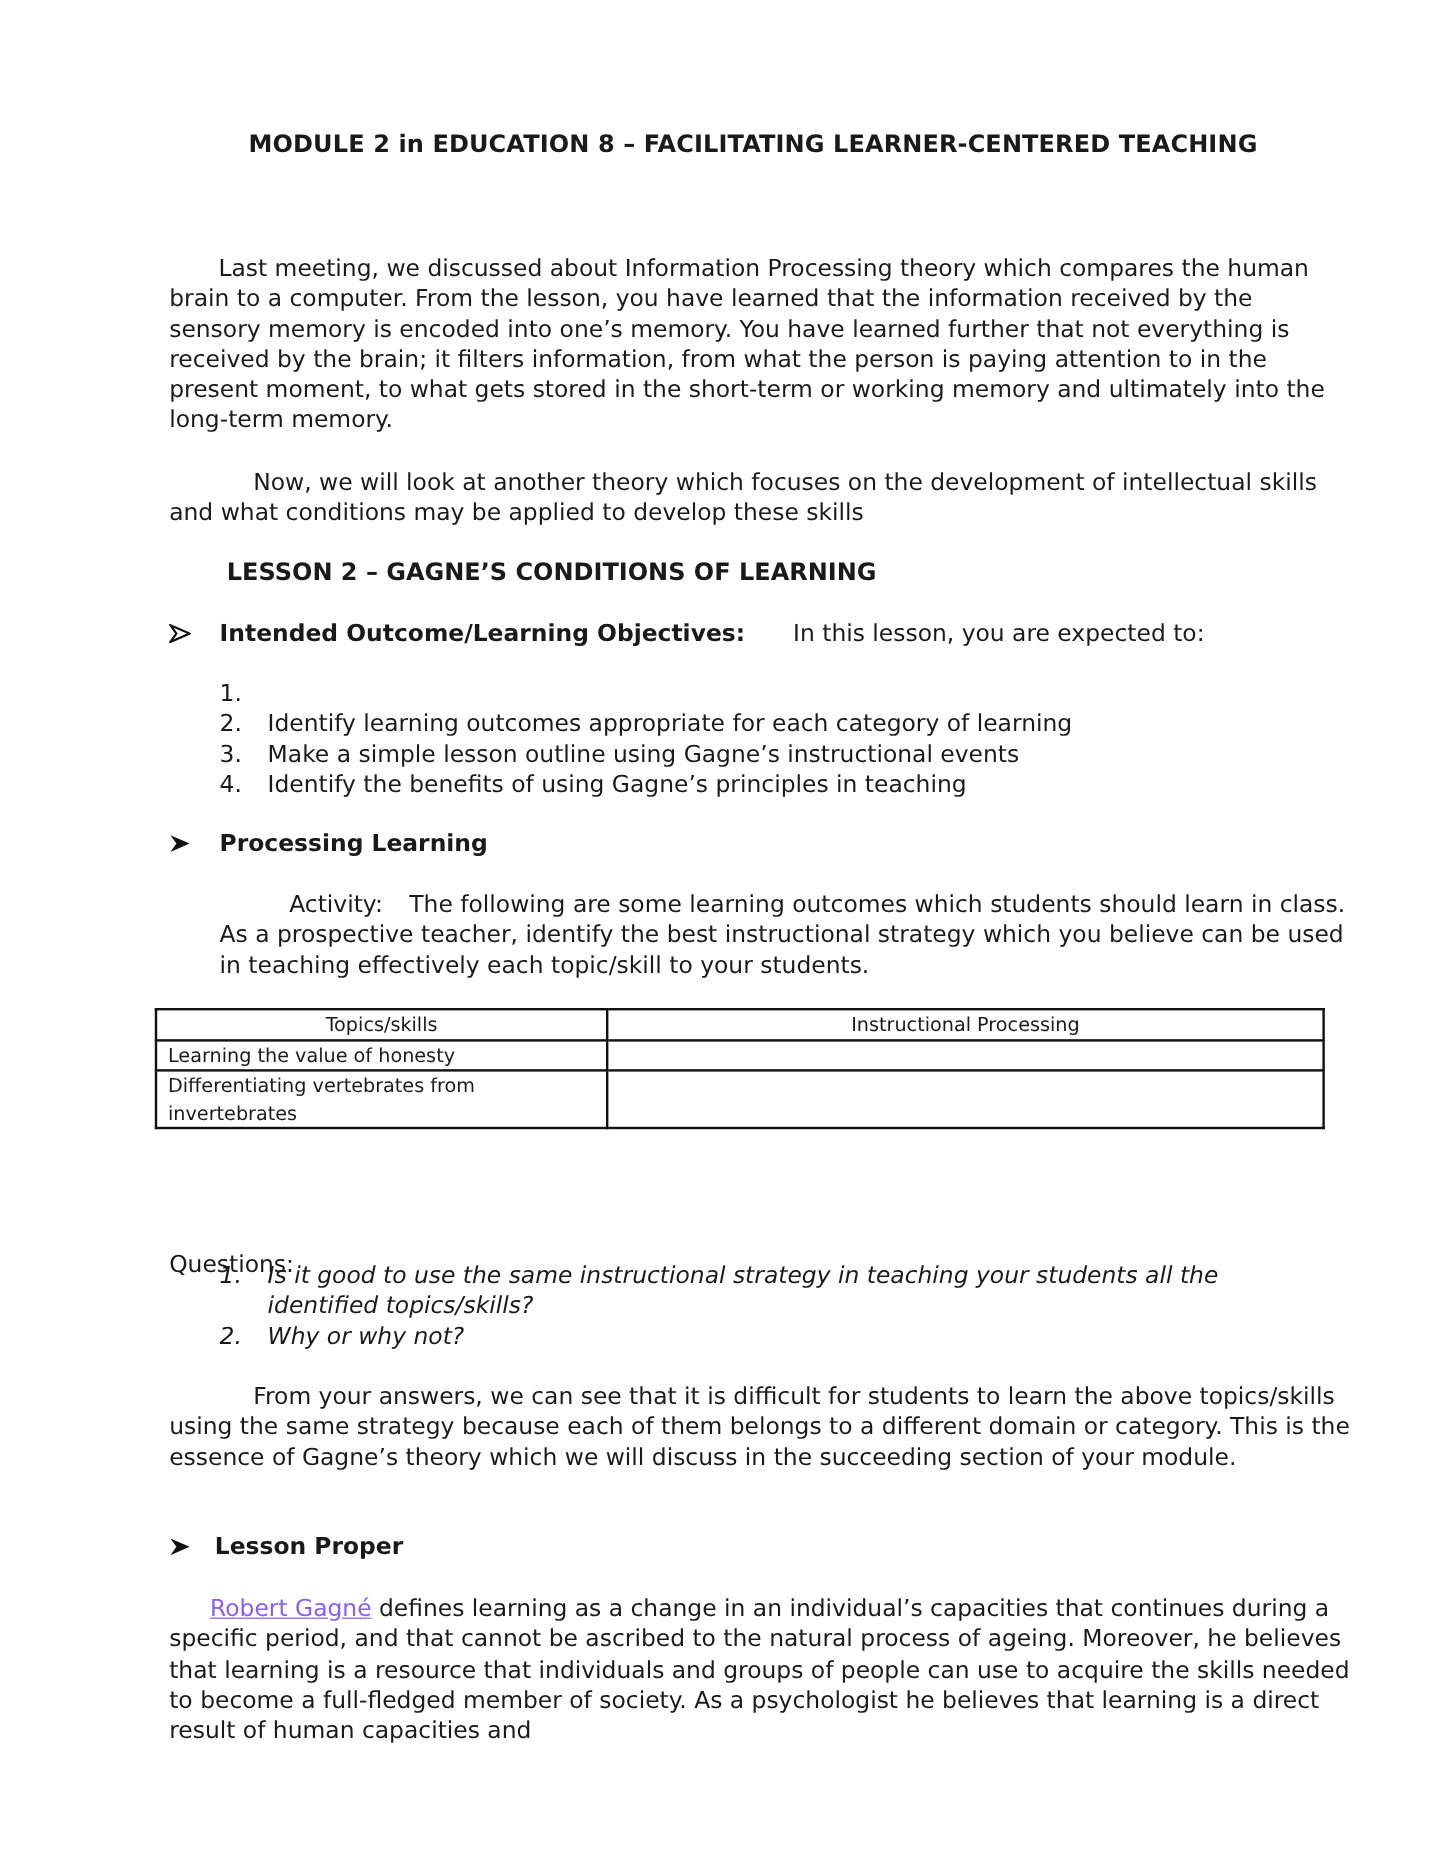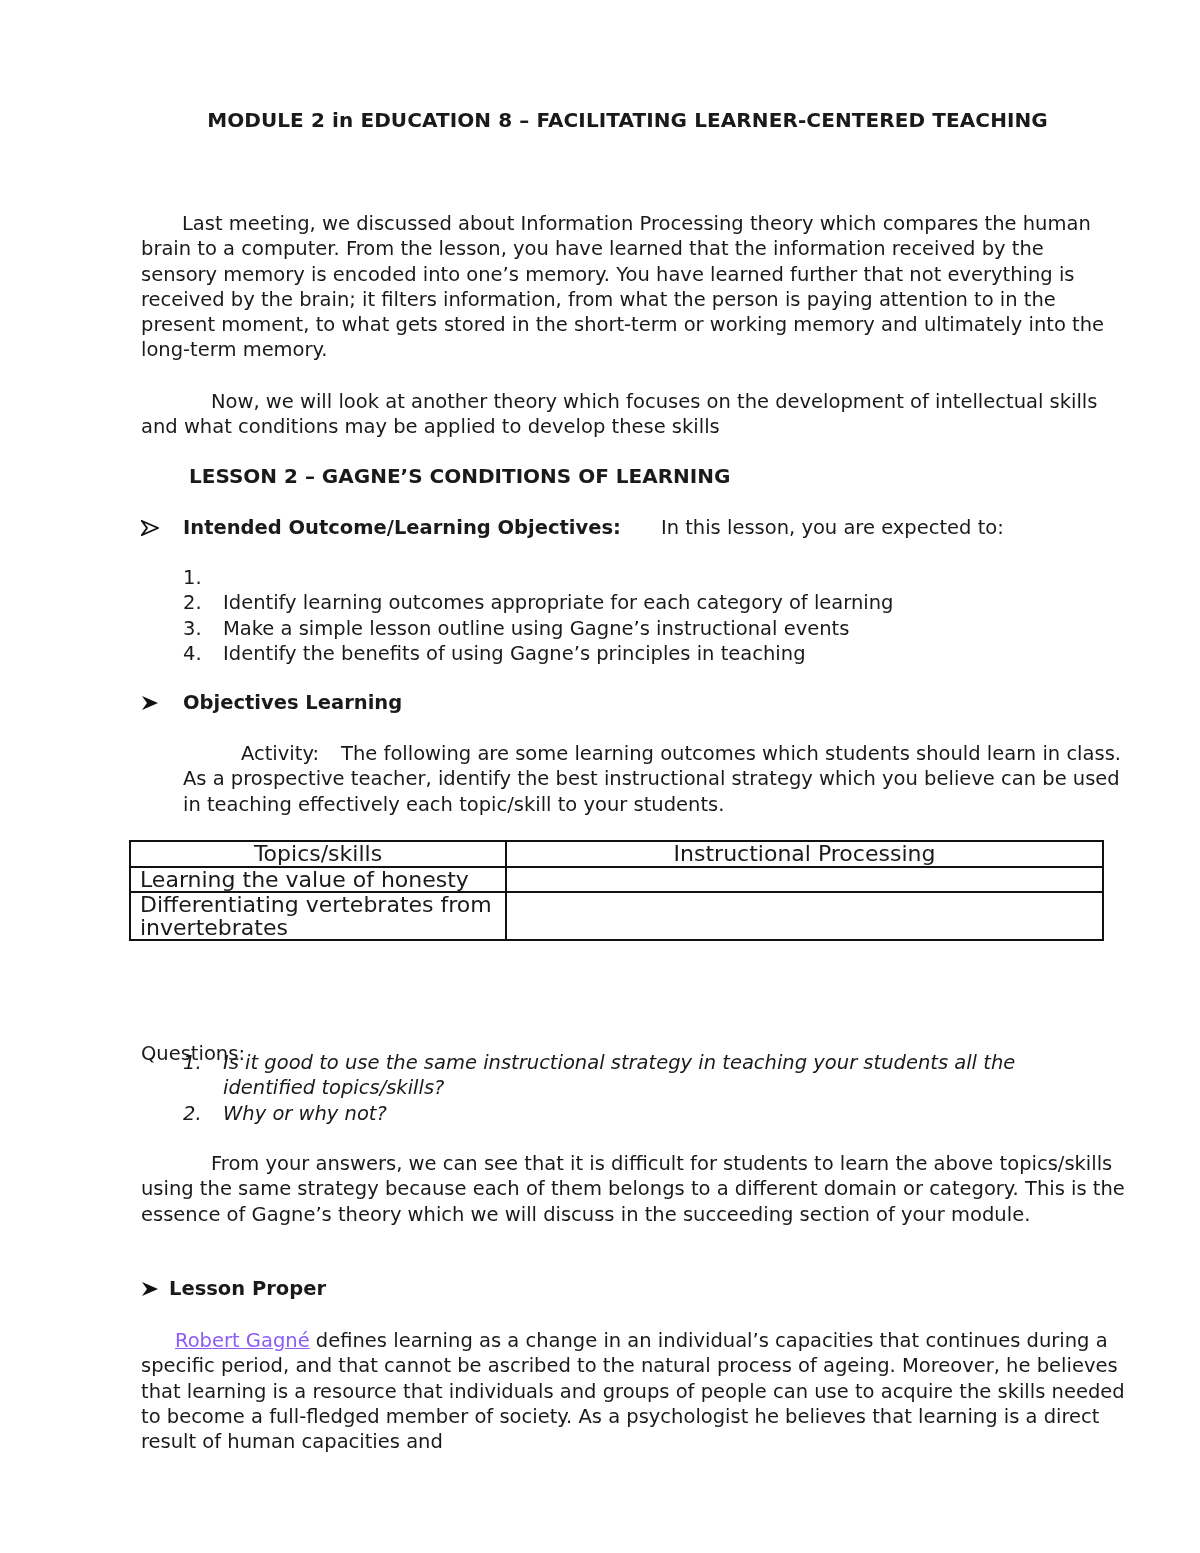--- a/index.html
+++ b/index.html
@@ -22,21 +22,21 @@
   .arrow { display: inline-block; width: 42px; font-size: 19px; }
   .arrow svg { vertical-align: -2px; }
   .bold { font-weight: bold; }
   .objectives-tail { margin-left: 40px; }
   ol.num { margin: 0; padding: 0; list-style: none; }
   ol.num li { display: flex; }
   ol.num .n { width: 40px; }
   .activity { left: 183px; width: 940px; }
   table.topics {
     position: absolute; left: 129px; top: 840px; width: 975px;
-    border-collapse: collapse; font-size: 22px; line-height: 23px;
+    border-collapse: collapse; font-size: 16px; line-height: 23px;
   }
   table.topics td, table.topics th {
     border: 2.5px solid #111; padding: 0 9px; font-weight: normal; vertical-align: top;
   }
   table.topics th { text-align: center; height: 24px; }
   table.topics td { height: 23px; }
   table.topics .c1 { width: 356px; }
   .italic { font-style: italic; }
   .q-list { left: 183px; width: 930px; }
   .link { color: #8b5cf6; text-decoration: underline; }
@@ -81,21 +81,21 @@
         <span>Identify the benefits of using Gagne’s principles in teaching</span>
       </li>
   </ol>
 
   <div class="abs bullet-row" style="top:690px;">
     <span class="arrow">
       <svg width="18" height="16" viewBox="0 0 18 16">
           <path d="M1 1 L17 8 L1 15 L6 8 Z" fill="#111"></path>
         </svg>
     </span>
-    <span class="bold">Objectives Learning</span>
+    <span class="bold">Processing Learning</span>
   </div>
 
   <p class="abs activity" style="top:741px; margin:0; text-indent:58px;"><span>Activity:</span><span style="display:inline-block; width:22px;"></span><span>The following are some learning outcomes which students should learn in class. As a prospective teacher, identify the best instructional strategy which you believe can be used in teaching effectively each topic/skill to your students.</span></p>
 
   <table class="topics">
     <thead>
       <tr>
         <th class="c1">Topics/skills</th>
         <th>Instructional Processing</th>
       </tr>
@@ -119,21 +119,21 @@
         <span style="flex:1;">Is it good to use the same instructional strategy in teaching your students all the identified topics/skills?</span>
       </li>
     <li>
         <span class="n">2.</span>
         <span>Why or why not?</span>
       </li>
   </ol>
 
   <p class="abs para indent2" style="top:1151px; margin:0;">From your answers, we can see that it is difficult for students to learn the above topics/skills using the same strategy because each of them belongs to a different domain or category. This is the essence of Gagne’s theory which we will discuss in the succeeding section of your module.</p>
 
-  <div class="abs bullet-row" style="top:1276px;">
+  <div class="abs bullet-row" style="top:1276px;gap:10px;">
     <span class="arrow" style="width:28px;">
       <svg width="18" height="16" viewBox="0 0 18 16">
           <path d="M1 1 L17 8 L1 15 L6 8 Z" fill="#111"></path>
         </svg>
     </span>
     <span class="bold">Lesson Proper</span>
   </div>
 
   <p class="abs para" style="top:1328px; margin:0; text-indent:34px;"><a class="link">Robert Gagné</a><span> defines learning as a change in an individual’s capacities that continues during a specific period, and that cannot be ascribed to the natural process of ageing. Moreover, he believes that learning is a resource that individuals and groups of people can use to acquire the skills needed to become a full-fledged member of society. As a psychologist he believes that learning is a direct result of human capacities and</span></p>
 

